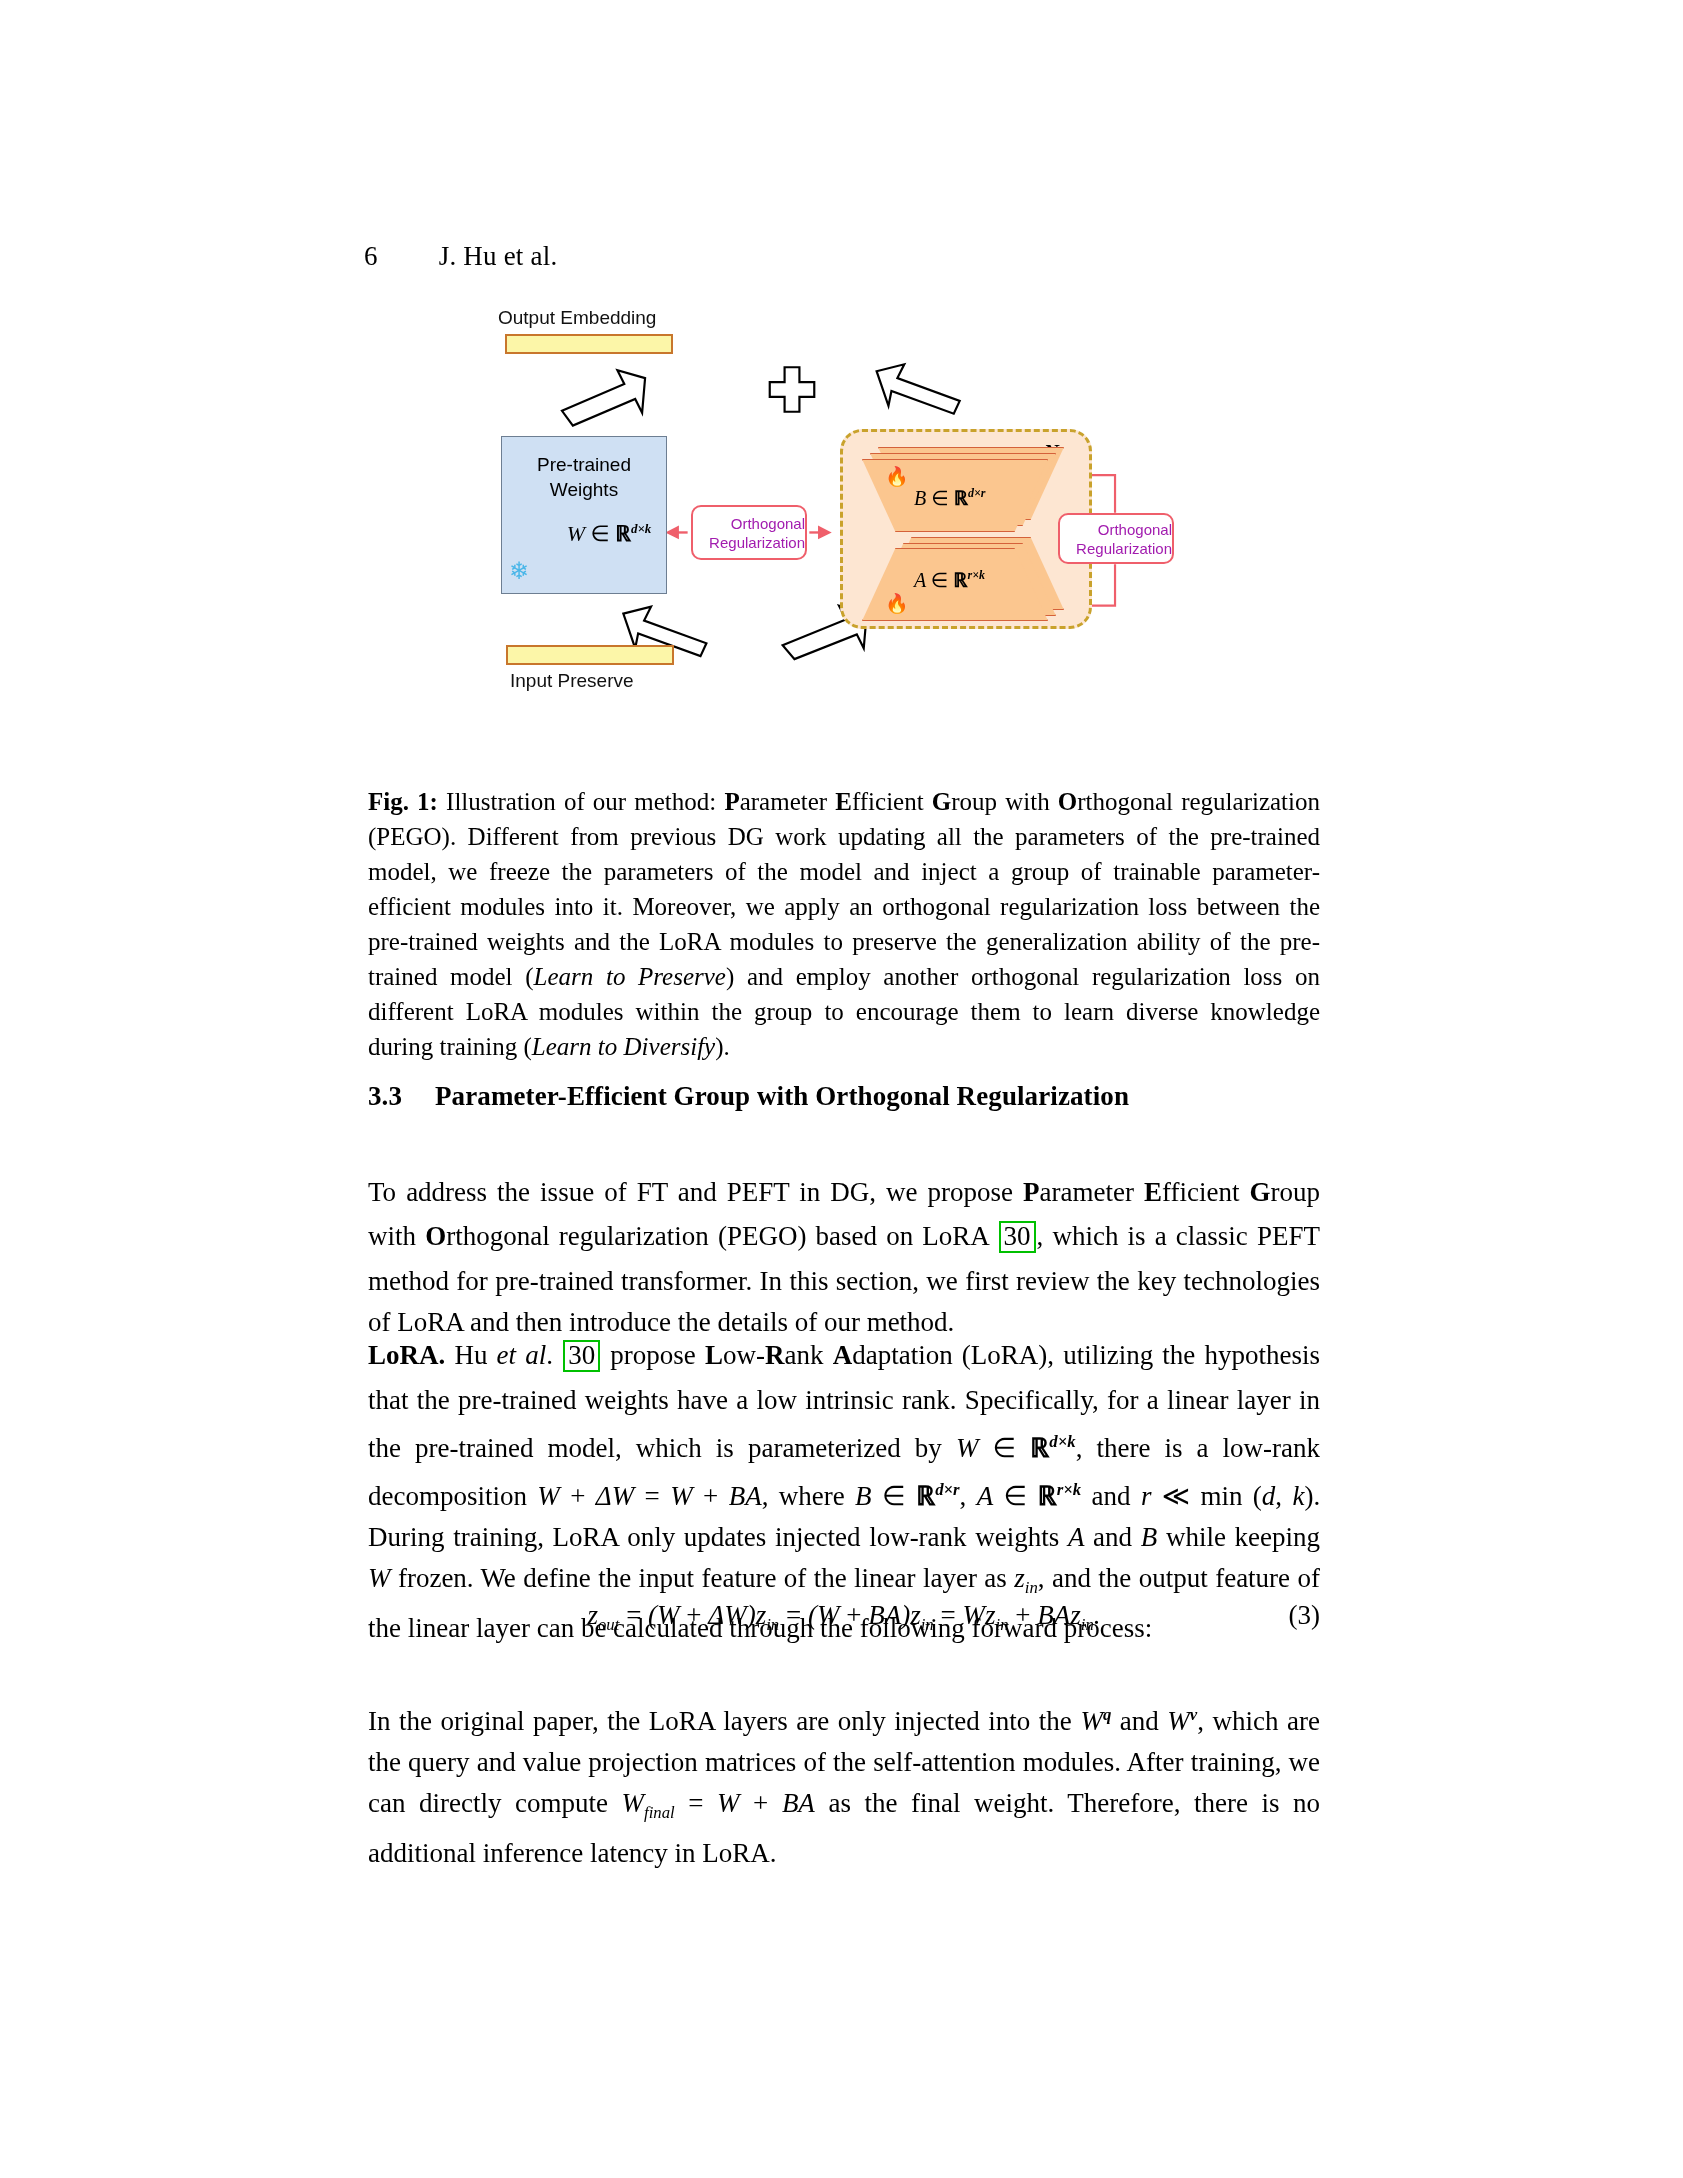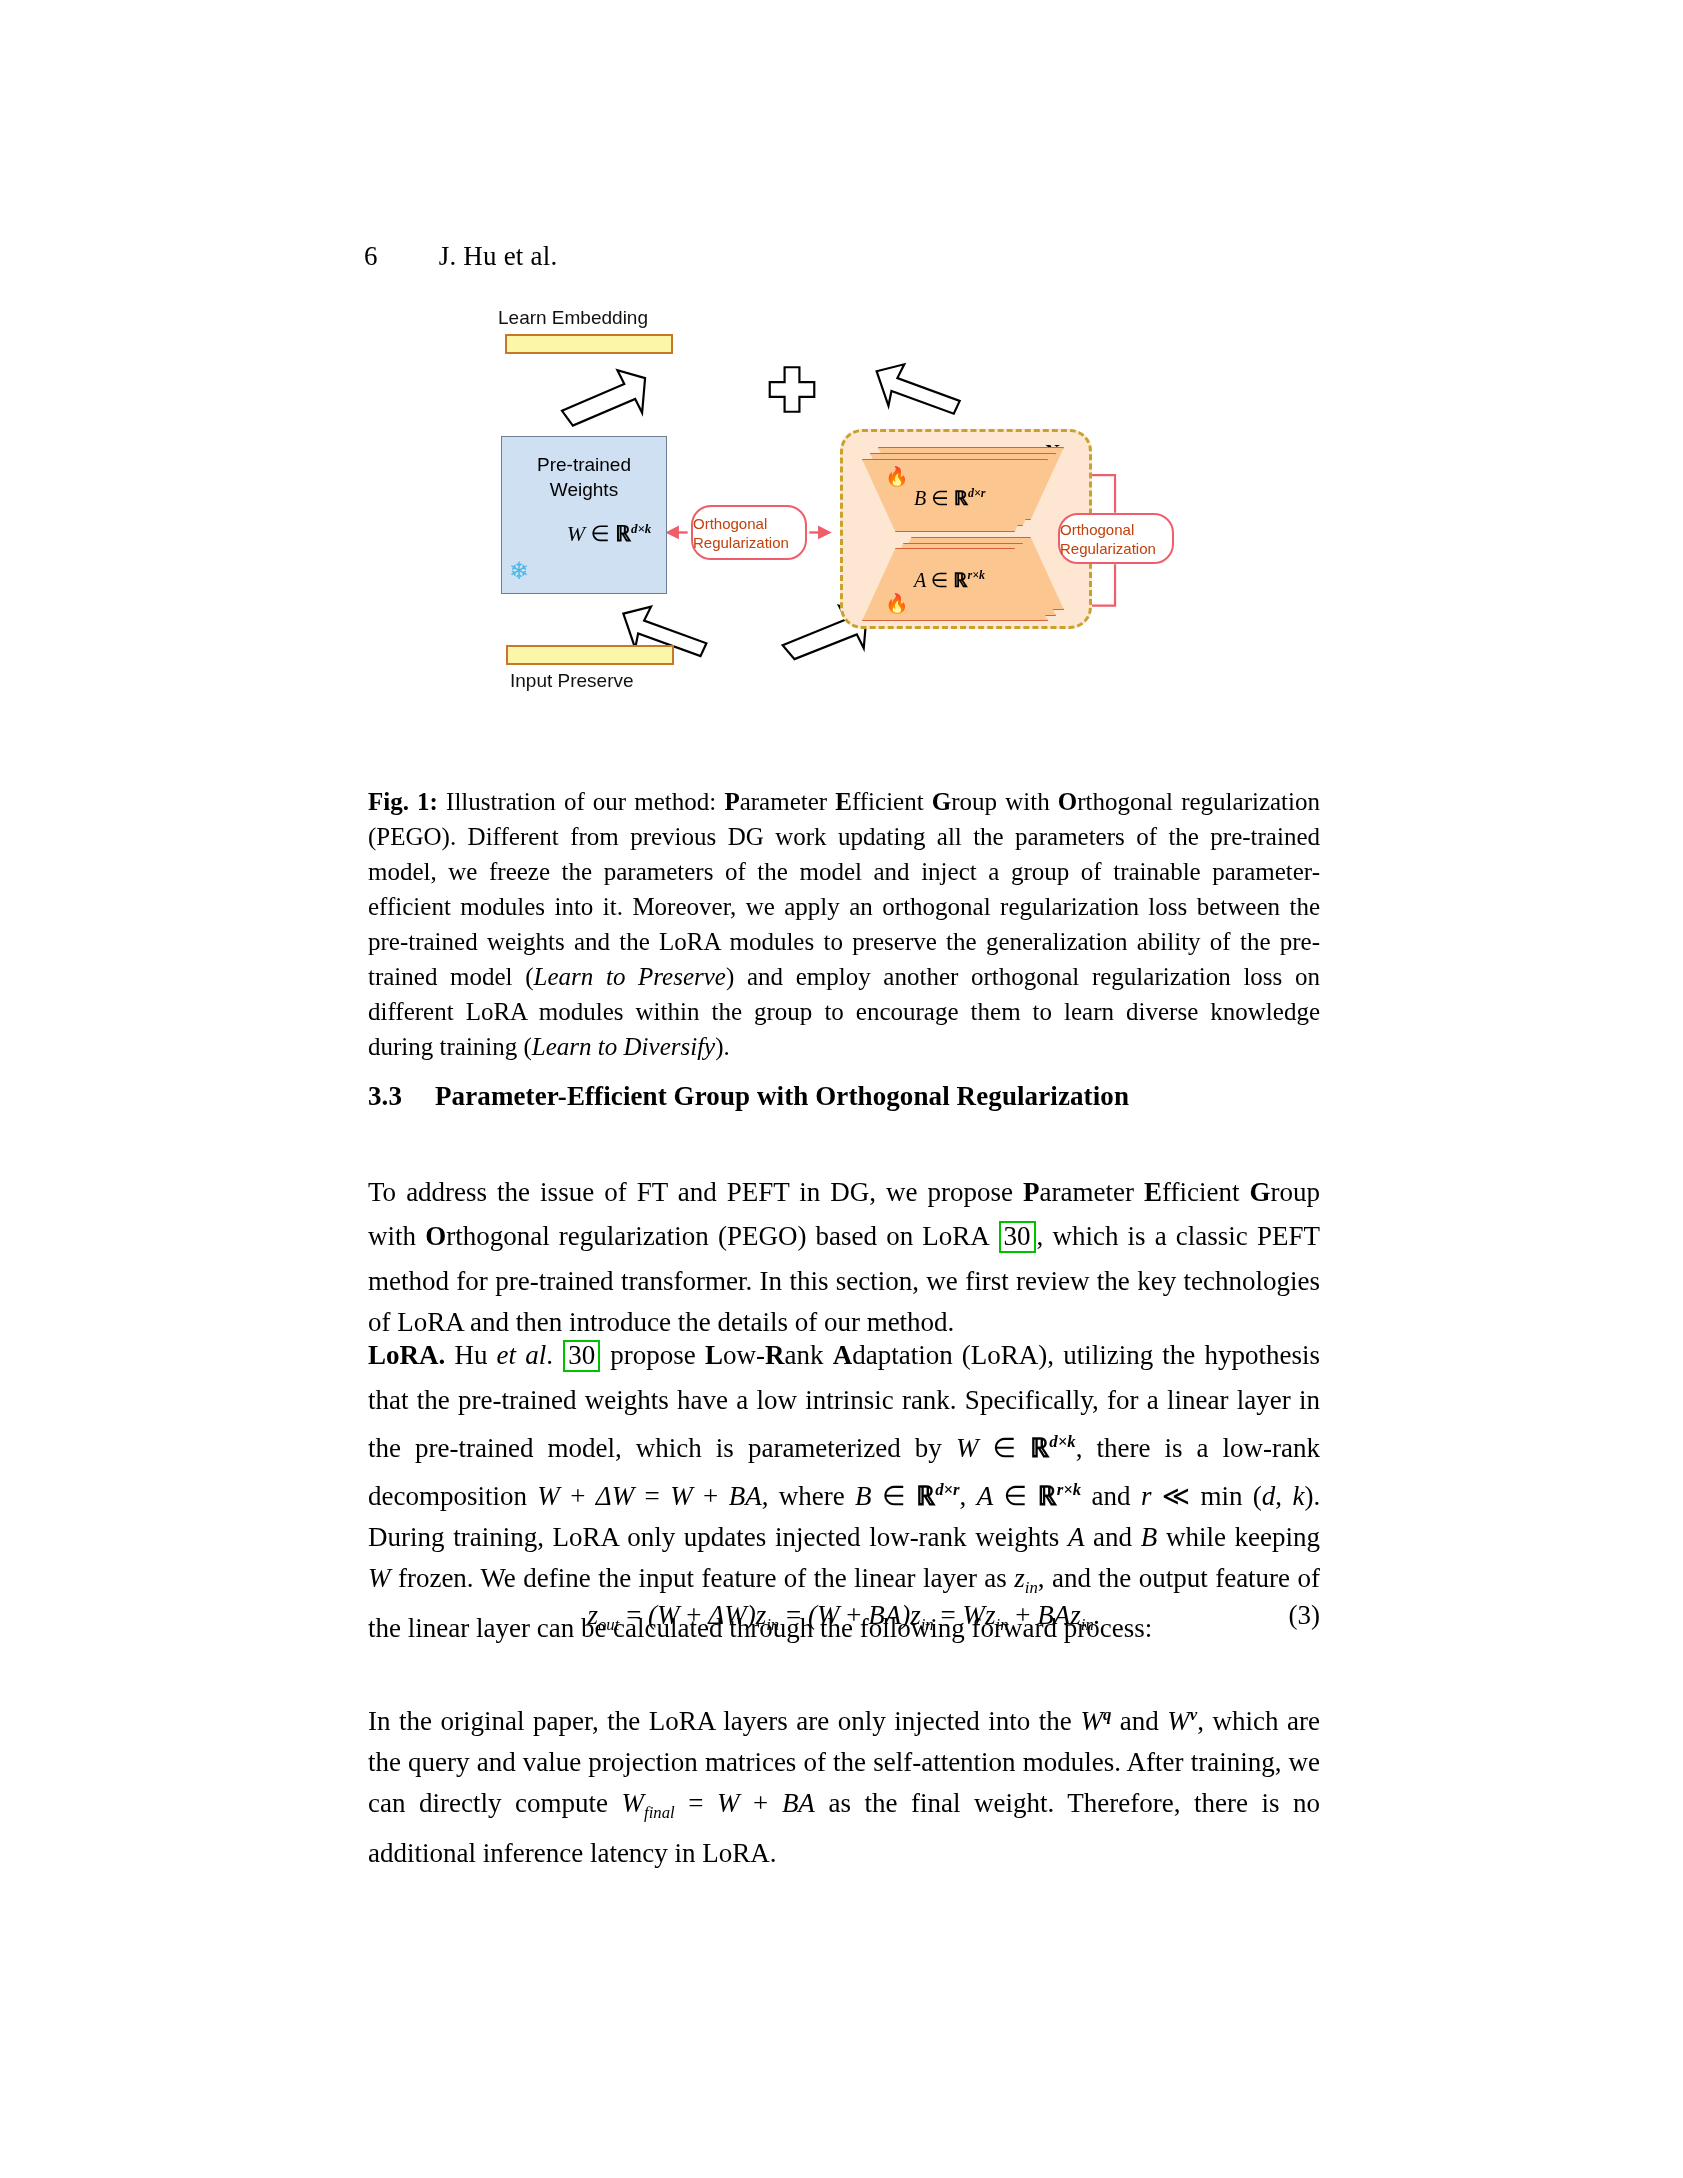--- a/index.html
+++ b/index.html
@@ -148,28 +148,28 @@
   .flame {
     position: absolute;
     font-size: 19px;
     line-height: 1;
   }
 
   
   .orbox {
     position: absolute;
     border: 2.5px solid #ef5f6b;
-    border-radius: 20px;
+    border-radius: 10px;
     background: #ffffff;
     box-sizing: border-box;
     font-family: "Liberation Sans", sans-serif;
     font-size: 15px;
     line-height: 19px;
-    text-align: left;
-    color: #c2410c;
+    text-align: right;
+    color: #a21caf;
     display: flex;
     align-items: center;
     justify-content: center;
   }
   #or-mid { left: 245px; top: 208px; width: 116px; height: 55px; }
   #or-right { left: 612px; top: 216px; width: 116px; height: 51px; }
 
   svg.overlay {
     position: absolute;
     left: 0; top: 0;
@@ -282,21 +282,21 @@
         <polygon points="387,238 377,233 377,243"></polygon>
       </g>
 
       <g stroke="#ef5f6b" stroke-width="2.2" fill="none">
         <path d="M 676,218 L 676,180 L 619,180"></path>
         <path d="M 676,270 L 676,312 L 600,312"></path>
       </g>
       <polygon points="607,180 617,175 617,185" fill="#ef5f6b"></polygon>
     </svg>
 
-    <div class="lbl" id="out-lbl">Learn Embedding</div>
+    <div class="lbl" id="out-lbl">Output Embedding</div>
     <div class="embed-bar" id="out-bar"></div>
 
     <div id="pw-box"></div>
     <div id="pw-title">
       <span>Pre-trained</span><br>
       <span>Weights</span>
     </div>
     <div id="pw-math">
       <span>W</span>
       <span class="mn">∈</span>

